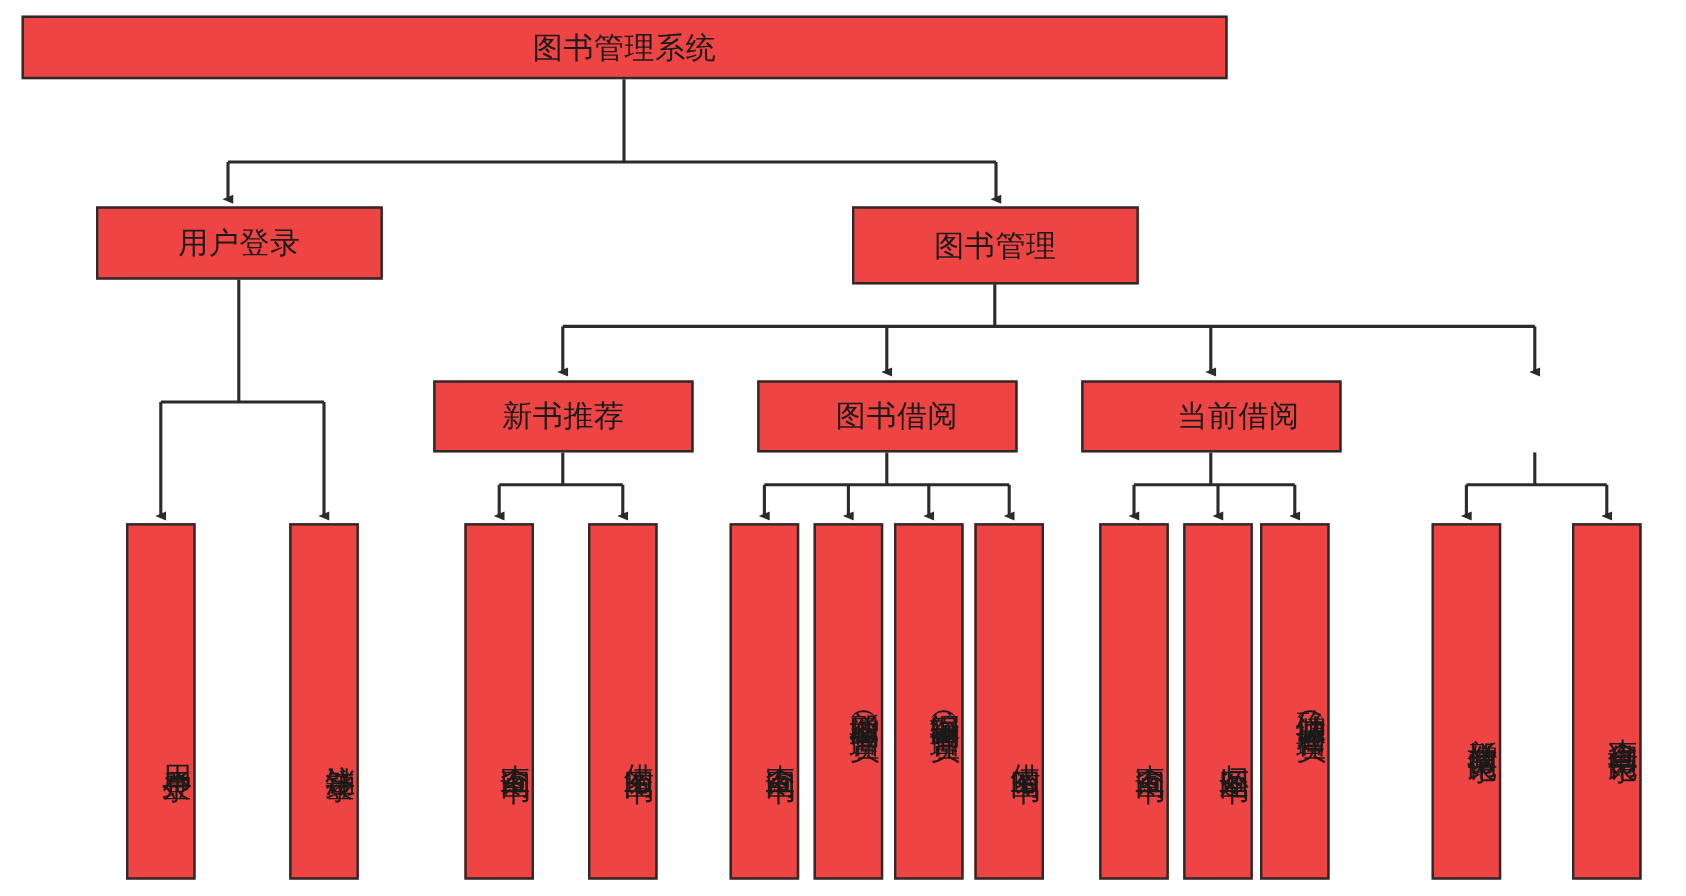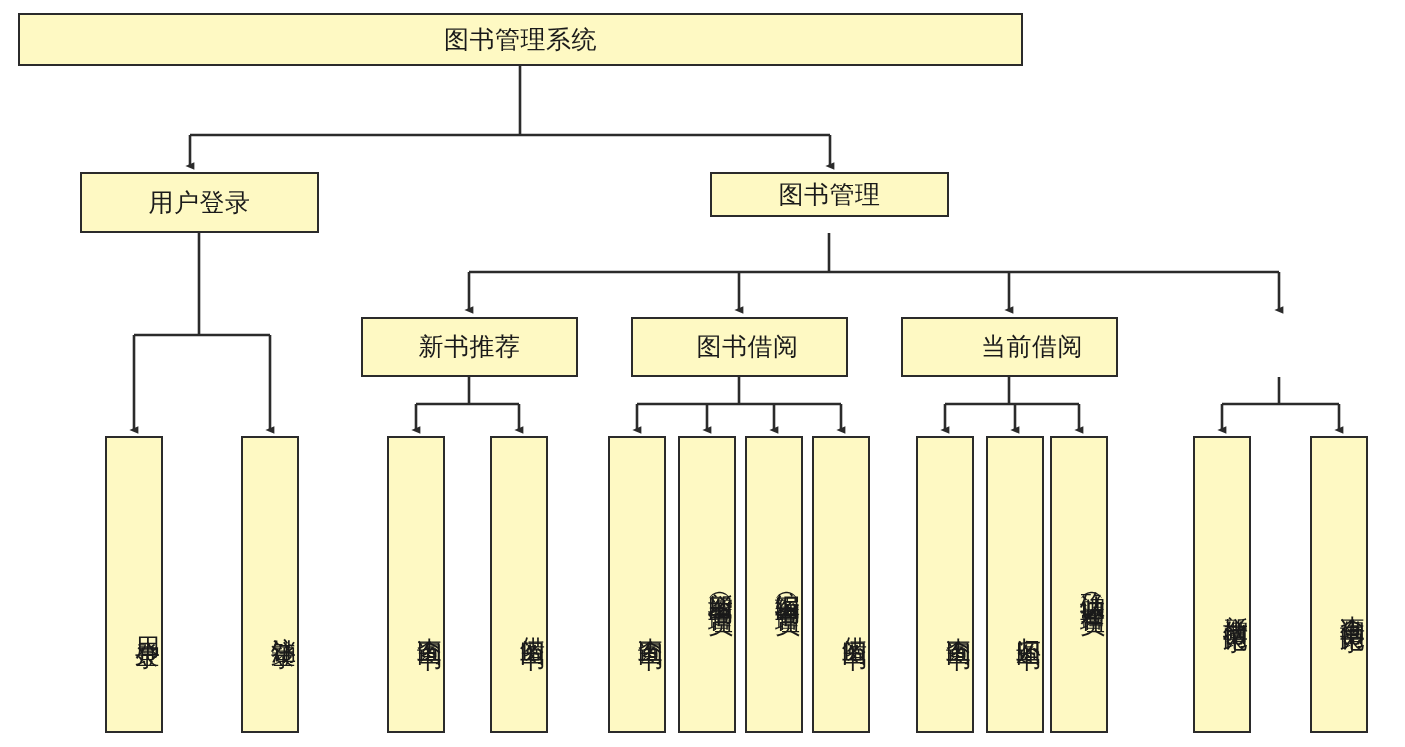--- a/index.html
+++ b/index.html
@@ -14,21 +14,21 @@
     position: relative;
     width: 1405px;
     height: 747px;
     background: #ffffff;
     overflow: hidden;
   }
   .node {
     position: absolute;
     box-sizing: border-box;
     border: 2px solid #2b2b2b;
-    background: #fef9c3;
+    background: #ef4444;
     display: flex;
     align-items: center;
     justify-content: center;
     color: #1a1a1a;
   }
   .node.horiz {
     font-size: 25px;
     line-height: 1.1;
     letter-spacing: 0.5px;
     white-space: nowrap;
@@ -123,21 +123,21 @@
     </g>
   </svg>
 
   <div class="node horiz" style="left:18px; top:13px; width:1005px; height:53px;">
     <span>图书管理系统</span>
   </div>
 
   <div class="node horiz" style="left:80px; top:172px; width:239px; height:61px;">
     <span>用户登录</span>
   </div>
-  <div class="node horiz" style="left:710px; top:172px; width:239px; height:45px;text-align:center;">
+  <div class="node horiz" style="left:710px; top:172px; width:239px; height:65px;text-align:center;">
     <span>图书管理</span>
   </div>
 
   <div class="node horiz" style="left:361px; top:317px; width:217px; height:60px;">
     <span>新书推荐</span>
   </div>
   <div class="node horiz" style="left:631px; top:317px; width:217px; height:60px;padding-left:16px;">
     <span>图书借阅</span>
   </div>
   <div class="node horiz" style="left:901px; top:317px; width:217px; height:60px;padding-left:45px;">

